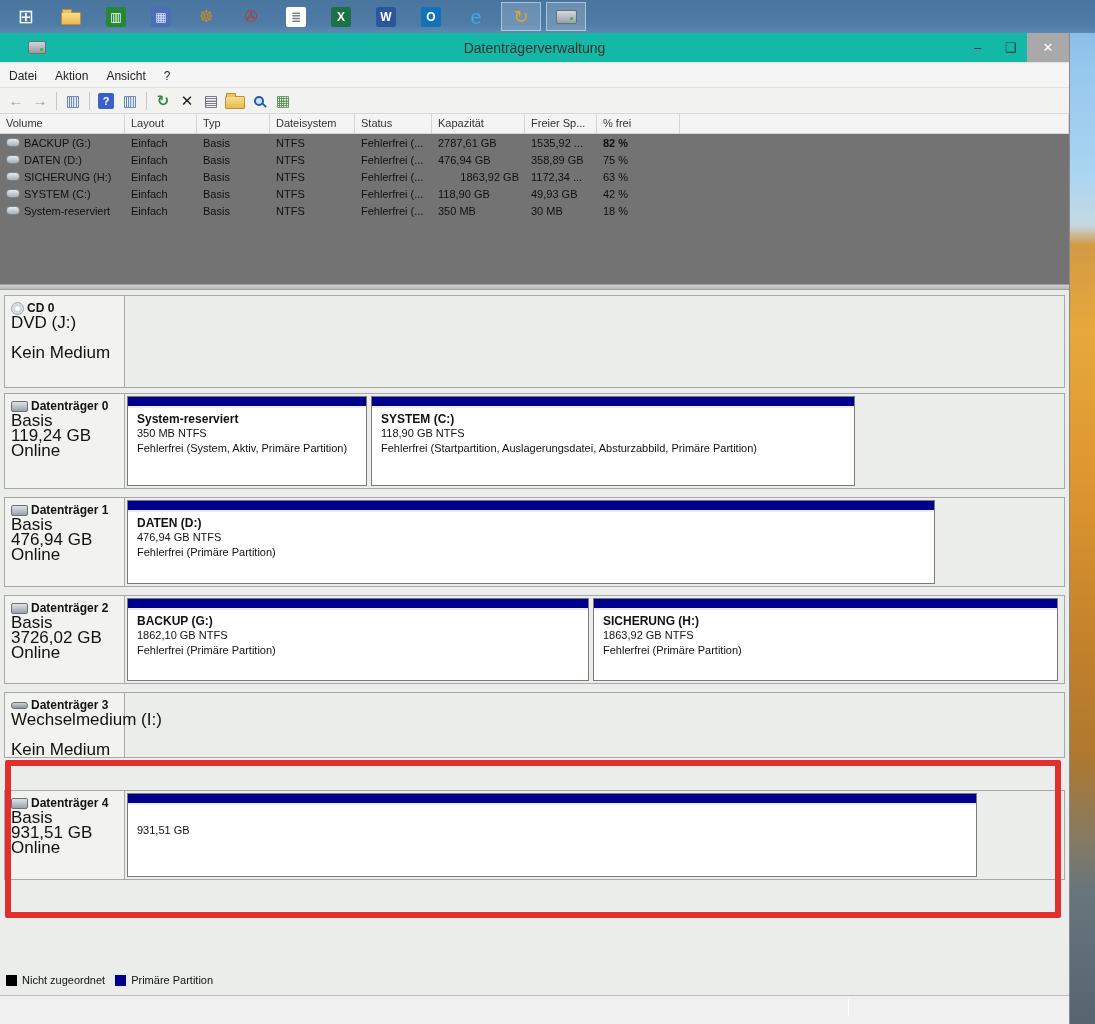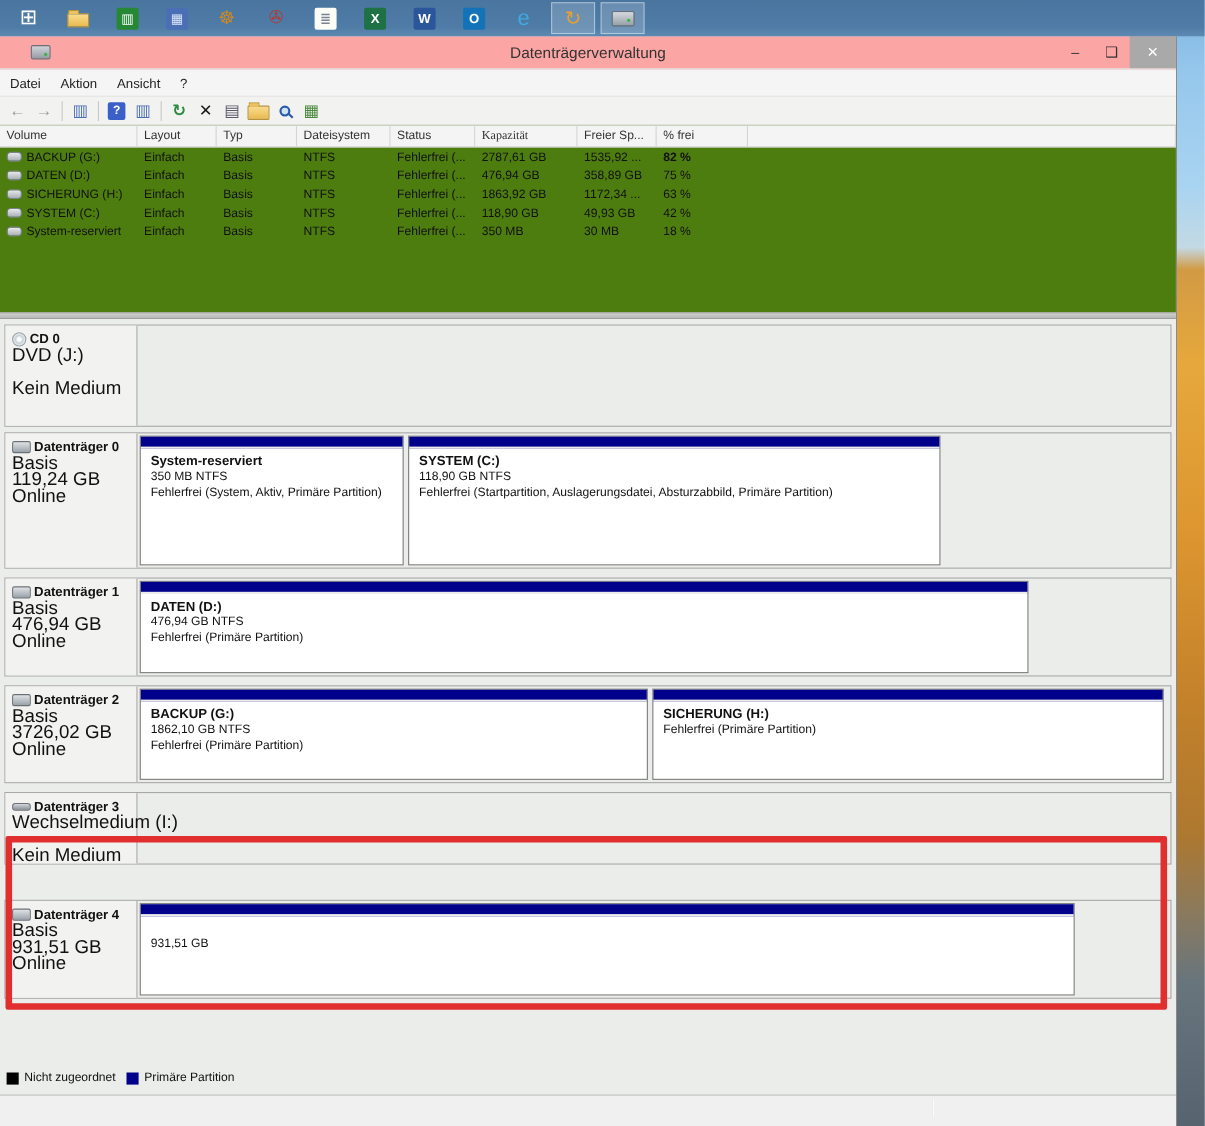--- a/index.html
+++ b/index.html
@@ -19,21 +19,21 @@
   .fold { width:20px; height:13px; background:linear-gradient(#f9dc8e,#e9ba4e); border:1px solid #b8913a;
     border-radius:1px; position:relative; margin-top:3px; }
   .fold::before { content:""; position:absolute; top:-4px; left:0; width:8px; height:3px;
     background:#eac25f; border:1px solid #b8913a; border-bottom:none; border-radius:1px 1px 0 0; }
   .drv { width:21px; height:14px; background:linear-gradient(#d4d9de,#98a0a8); border:1px solid #667078;
     border-radius:2px; position:relative; }
   .drv::after { content:""; position:absolute; right:3px; bottom:3px; width:3px; height:3px; border-radius:50%; background:#3ab54a; }
   
   #win { position:absolute; left:0; top:33px; width:1070px; height:991px; background:#f0f0f0;
     border-right:1px solid #8a8a8a; z-index:10; }
-  #titlebar { position:absolute; left:0; top:0; width:100%; height:30px; background:#fca5a5;
+  #titlebar { position:absolute; left:0; top:0; width:100%; height:30px; background:#14b8a6;
     border-bottom:1px solid #e2e2e2; display:flex; align-items:center;padding-left:20px; }
   .win-ic { width:18px; height:13px; margin-left:8px; background:linear-gradient(#cfd4d9,#959da5);
     border:1px solid #6a7076; border-radius:2px; position:relative; }
   .win-ic::after { content:""; position:absolute; right:2px; bottom:2px; width:3px; height:3px; border-radius:50%; background:#3ab54a; }
   #title { position:absolute; left:0; right:0; text-align:center; font-size:14px; color:#333; }
   #controls { margin-left:auto; display:flex; height:100%; align-items:stretch; z-index:2; }
   .ctl { width:33px; display:flex; align-items:center; justify-content:center; font-size:13px; color:#333; }
   .ctl.close { background:#a9a9a9; color:#fff; width:42px; font-weight:bold; }
   #menubar { position:absolute; left:0; top:31px; width:100%; height:24px; background:#f5f5f5;
     border-bottom:1px solid #e0e0e0; display:flex; align-items:center; font-size:12px; color:#222; }
@@ -42,21 +42,21 @@
     border-bottom:1px solid #d9d9d9; display:flex; align-items:center; padding-left:4px; }
   .tool-btn { width:24px; height:22px; display:flex; align-items:center; justify-content:center; }
   .tool-glyph { font-size:15px; font-weight:bold; line-height:1; }
   .tool-tile { width:16px; height:16px; display:flex; align-items:center; justify-content:center;
     font-size:11px; font-weight:bold; border-radius:2px; }
   .tsep { width:1px; height:18px; background:#c8c8c8; margin:0 4px; }
   .mag { width:10px; height:10px; border:2px solid #2a5aaa; border-radius:50%; position:relative; background:#cfe2f8; }
   .mag::after { content:""; position:absolute; width:6px; height:2px; background:#2a5aaa;
     transform:rotate(45deg); right:-5px; bottom:-2px; }
   
-  #table { position:absolute; left:0; top:81px; width:100%; height:170px; background:#4d7c0f; font-size:11px; }
+  #table { position:absolute; left:0; top:81px; width:100%; height:170px; background:#737373; font-size:11px; }
   #thead { display:flex; height:20px; background:#f4f4f4; border-bottom:1px solid #d5d5d5; color:#333; }
   .th { padding:3px 6px; border-right:1px solid #d5d5d5; overflow:hidden; white-space:nowrap; }
   .tr { display:flex; height:17px; align-items:center; color:#111; }
   .td { padding:0 6px; overflow:hidden; white-space:nowrap; display:flex; align-items:center; gap:4px; }
   .vdrv { flex:none; width:14px; height:9px; background:linear-gradient(#e8eaec,#a8b0b6); border:1px solid #7c848a; border-radius:4px; }
   #splitter { position:absolute; left:0; top:251px; width:100%; height:6px;
     background:linear-gradient(#cfcfcf,#b7b7b7); border-top:1px solid #9e9e9e; border-bottom:1px solid #9e9e9e; }
   
   #graph { position:absolute; left:0; top:257px; width:100%; height:705px; background:#ebedea; padding:5px 4px 0 4px; }
   .disk-row { display:flex; border:1px solid #a8a8a8; background:#ebedea; }
@@ -184,21 +184,21 @@
         <span class="tool-glyph" style="color: rgb(74, 138, 62);">▦</span>
       </div>
     </div>
   <div id="table">
     <div id="thead">
         <div class="th" style="width: 125px; flex: 0 0 auto;">Volume</div>
         <div class="th" style="width: 72px; flex: 0 0 auto;">Layout</div>
         <div class="th" style="width: 73px; flex: 0 0 auto;">Typ</div>
         <div class="th" style="width: 85px; flex: 0 0 auto;">Dateisystem</div>
         <div class="th" style="width: 77px; flex: 0 0 auto;">Status</div>
-        <div class="th" style="width: 93px; flex: 0 0 auto; font-family: Liberation Serif, serif;">Kapazität</div>
+        <div class="th" style="width: 93px; flex: 0 0 auto;">Kapazität</div>
         <div class="th" style="width: 72px; flex: 0 0 auto;">Freier Sp...</div>
         <div class="th" style="width: 83px; flex: 0 0 auto;">% frei</div>
         <div class="th" style="flex: 1 1 0%;"></div>
       </div>
     <div id="tbody">
         <div class="tr">
           <div class="td" style="width: 125px; flex: 0 0 auto;">
             <span class="vdrv"></span>
             <span>BACKUP (G:)</span>
           </div>
@@ -261,21 +261,21 @@
           </div>
           <div class="td" style="width: 73px; flex: 0 0 auto;">
             <span>Basis</span>
           </div>
           <div class="td" style="width: 85px; flex: 0 0 auto;">
             <span>NTFS</span>
           </div>
           <div class="td" style="width: 77px; flex: 0 0 auto;">
             <span>Fehlerfrei (...</span>
           </div>
-          <div class="td" style="width: 93px; flex: 0 0 auto;">
+          <div class="td" style="width: 93px; flex: 0 0 auto; justify-content: flex-end;">
             <span>1863,92 GB</span>
           </div>
           <div class="td" style="width: 72px; flex: 0 0 auto;">
             <span>1172,34 ...</span>
           </div>
           <div class="td" style="width: 83px; flex: 0 0 auto;">
             <span>63 %</span>
           </div>
         </div>
         <div class="tr">
@@ -342,21 +342,21 @@
             <div class="dl-head">
               <span class="cdic"></span>
               <span>CD 0</span>
             </div>
             <div class="dl-line">DVD (J:)</div>
             <div class="dl-line"></div>
             <div class="dl-line">Kein Medium</div>
           </div>
           <div class="disk-parts"></div>
         </div>
-        <div class="disk-row" style="height: 124px; margin-bottom: 8px;">
+        <div class="disk-row" style="height: 96px; margin-bottom: 8px;">
           <div class="disk-label">
             <div class="dl-head">
               <span class="drv-s"></span>
               <span>Datenträger 0</span>
             </div>
             <div class="dl-line">Basis</div>
             <div class="dl-line">119,24 GB</div>
             <div class="dl-line">Online</div>
           </div>
           <div class="disk-parts">
@@ -415,20 +415,21 @@
               <div class="pbody">
                 <div class="ptitle">BACKUP  (G:)</div>
                 <div class="pline">1862,10 GB NTFS</div>
                 <div class="pline">Fehlerfrei (Primäre Partition)</div>
               </div>
             </div>
             <div class="part" style="width: 465px; flex: 0 0 auto;">
               <div class="pbar"></div>
               <div class="pbody">
                 <div class="ptitle">SICHERUNG  (H:)</div>
+                <div class="pline">1863,92 GB NTFS</div>
                 <div class="pline">Fehlerfrei (Primäre Partition)</div>
               </div>
             </div>
           </div>
         </div>
         <div class="disk-row" style="height: 66px; margin-bottom: 32px;">
           <div class="disk-label">
             <div class="dl-head">
               <span class="rem"></span>
               <span>Datenträger 3</span>

